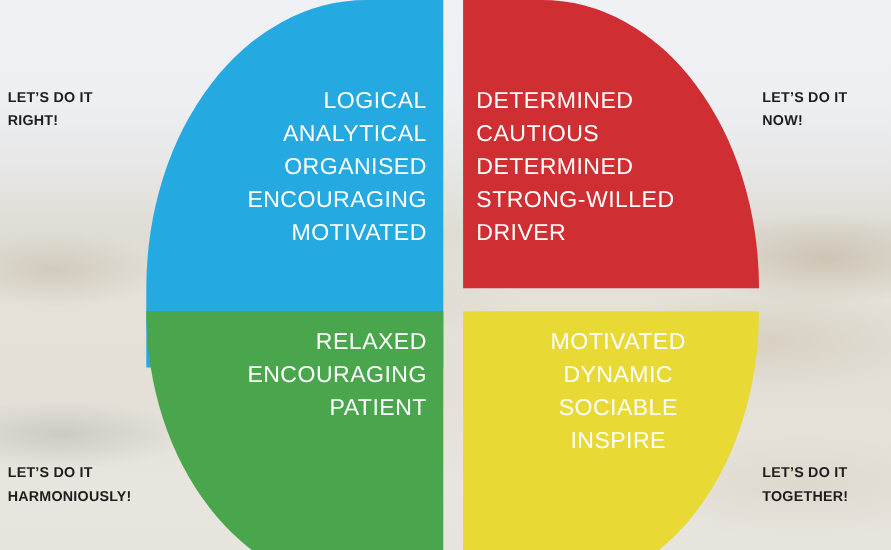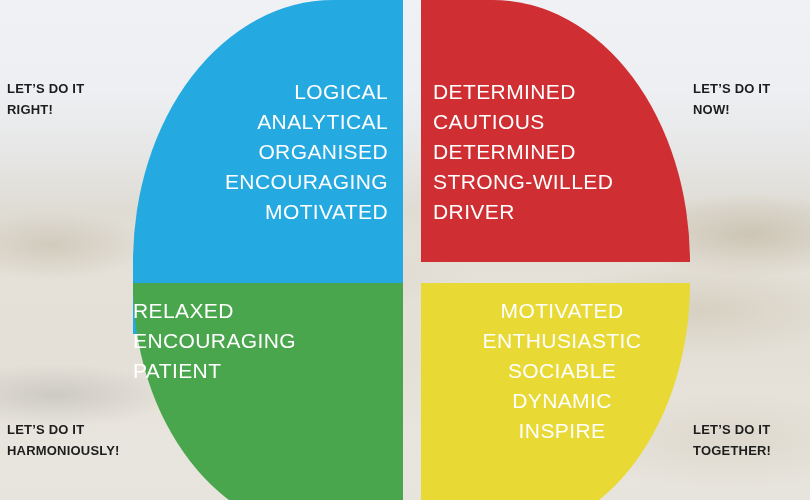--- a/index.html
+++ b/index.html
@@ -47,21 +47,21 @@
   }
   .traits {
     color: var(--trait-text, #ffffff);
     font-size: 21px;
     line-height: 30px;
     letter-spacing: 0.4px;
     font-weight: 400;
   }
   .q-blue  .traits { padding: 77px 15px 0 0; text-align: right; }
   .q-red   .traits { padding: 77px 0 0 12px; text-align: left; }
-  .q-green .traits { padding: 13px 15px 0 0; }
+  .q-green .traits { padding: 13px 15px 0 0; text-align: right; }
   .q-yellow .traits { padding: 13px 0 0 13px; text-align: center; }
   .tagline {
     position: absolute;
     color: var(--tagline-text, #1d1d1d);
     font-size: 13px;
     line-height: 21px;
     font-weight: bold;
     letter-spacing: 0.2px;
     white-space: nowrap;
   }
@@ -100,23 +100,22 @@
     <div class="traits">
       <div>RELAXED</div>
       <div>ENCOURAGING</div>
       <div>PATIENT</div>
     </div>
   </div>
 
   <div class="quadrant q-yellow">
     <div class="traits">
       <div>MOTIVATED</div>
-      <div>ENTHUSIASTIC</div>
+      <div>DYNAMIC</div>
       <div>SOCIABLE</div>
-      <div>DYNAMIC</div>
       <div>INSPIRE</div>
     </div>
   </div>
 
   <div class="tagline pos-tl">
     <div>LET’S DO IT</div>
     <div>RIGHT!</div>
   </div>
 
   <div class="tagline pos-tr">

